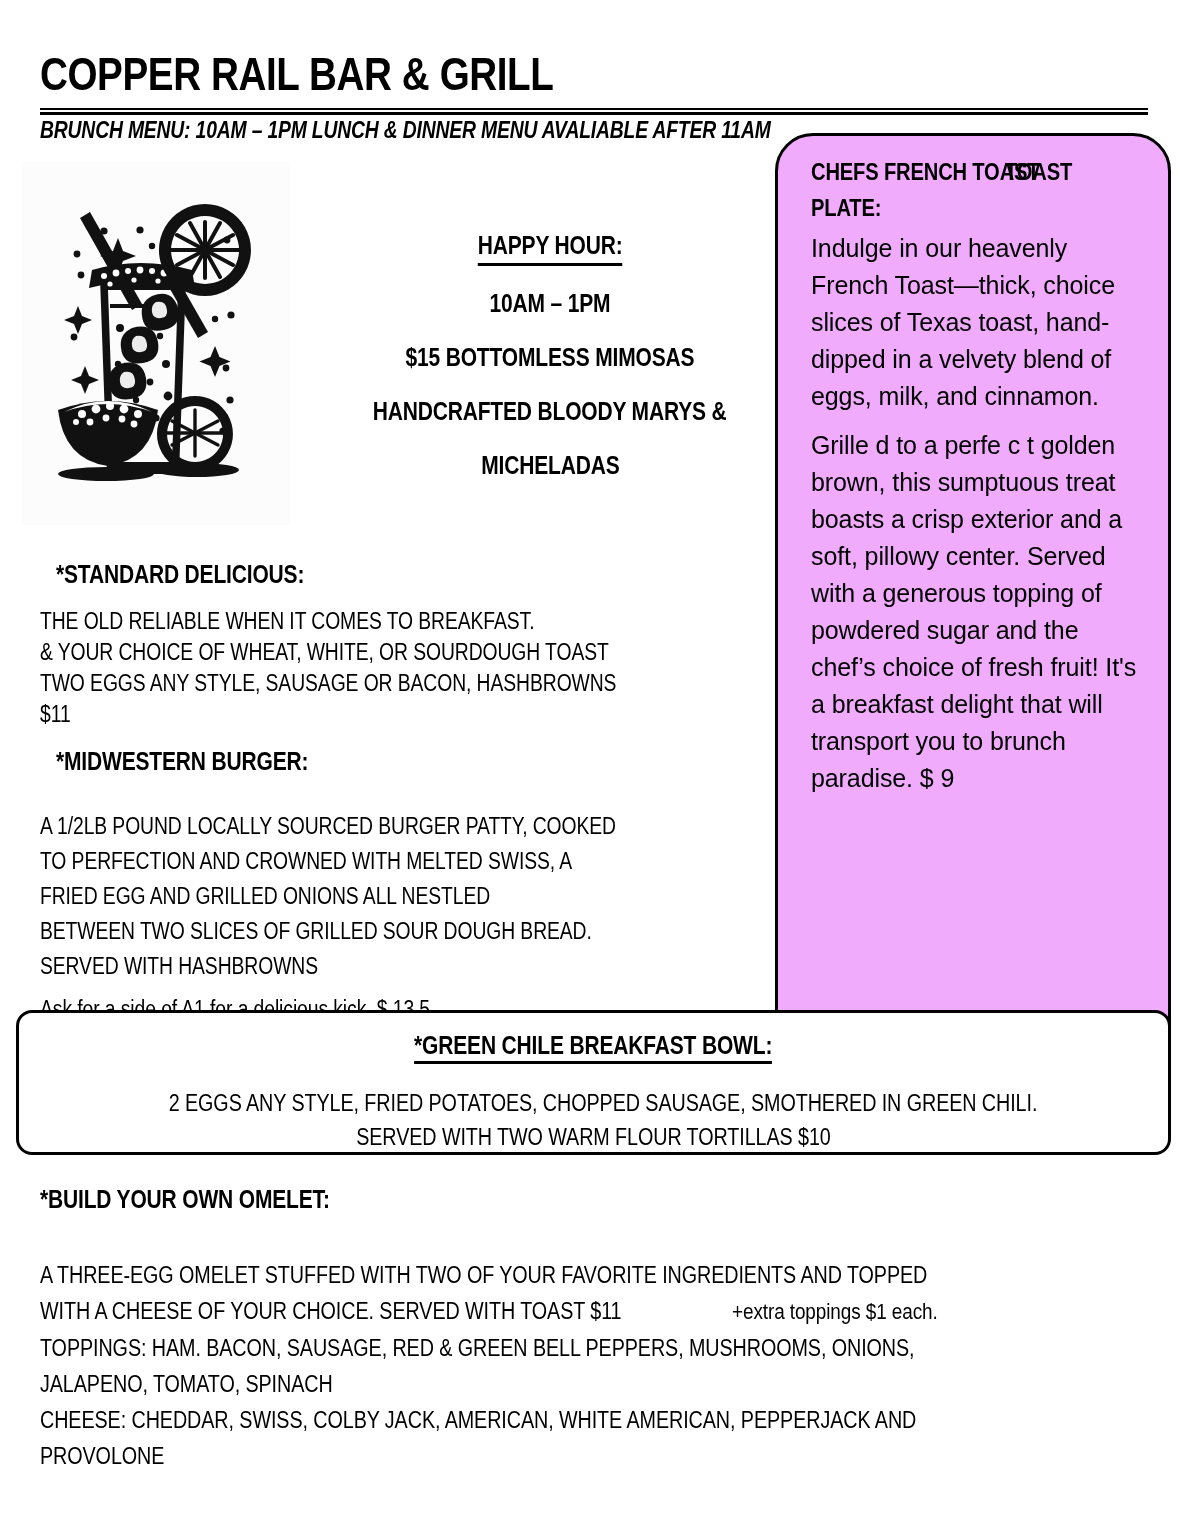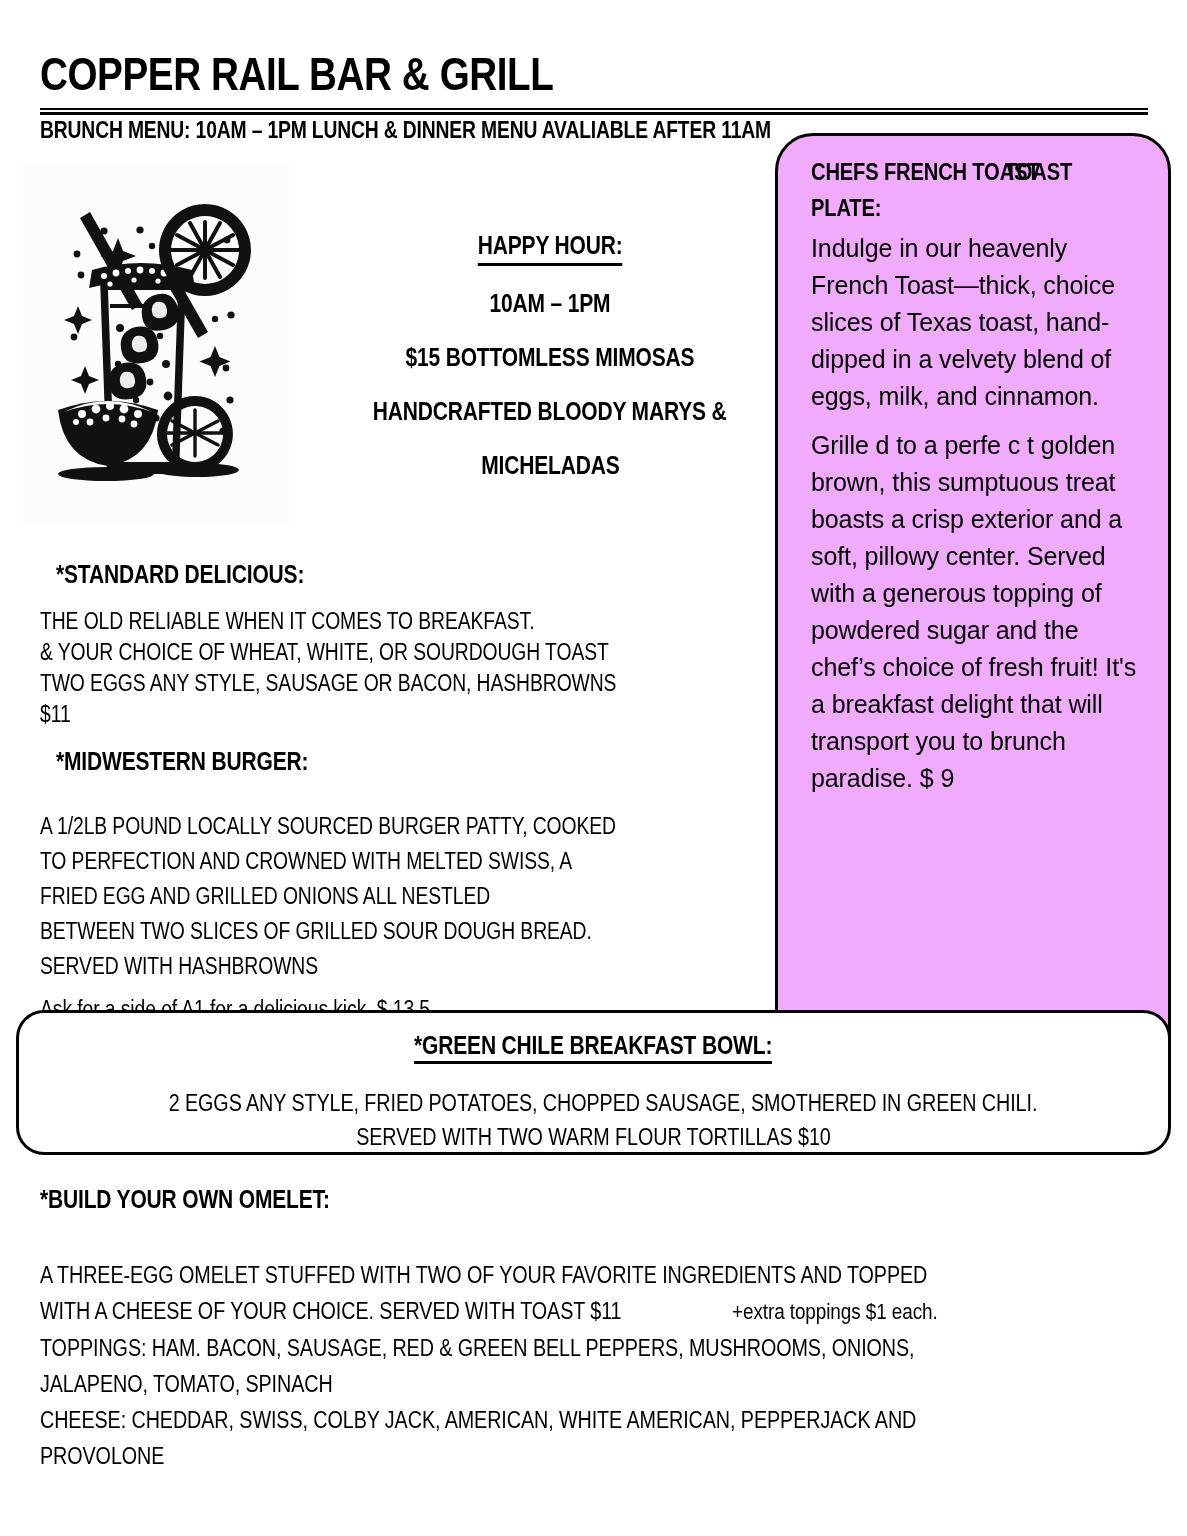--- a/index.html
+++ b/index.html
@@ -66,20 +66,21 @@
     background: #000;
   }
   #subhead {
     position: absolute;
     left: 40px;
     top: 116px;
     font-size: 23px;
     font-weight: bold;
     letter-spacing: -0.2px;
     line-height: 28px;
+    font-style: italic;
   }
 
   
   #art-box {
     position: absolute;
     left: 22px;
     top: 162px;
     width: 268px;
     height: 363px;
     background: #fbfcfb;
@@ -183,21 +184,21 @@
   .ft-para.tight { margin-bottom: 0; }
 
   
   #gc-card {
     position: absolute;
     left: 16px;
     top: 1010px;
     width: 1155px;
     height: 145px;
     border: 3.5px solid #000;
-    border-radius: 28px;
+    border-radius: 16px;
     background: #ffffff;
     box-sizing: border-box;
     text-align: center;
   }
   #gc-title {
     margin-top: 17px;
     font-size: 25px;
     font-weight: bold;
     letter-spacing: -0.2px;
     line-height: 30px;

